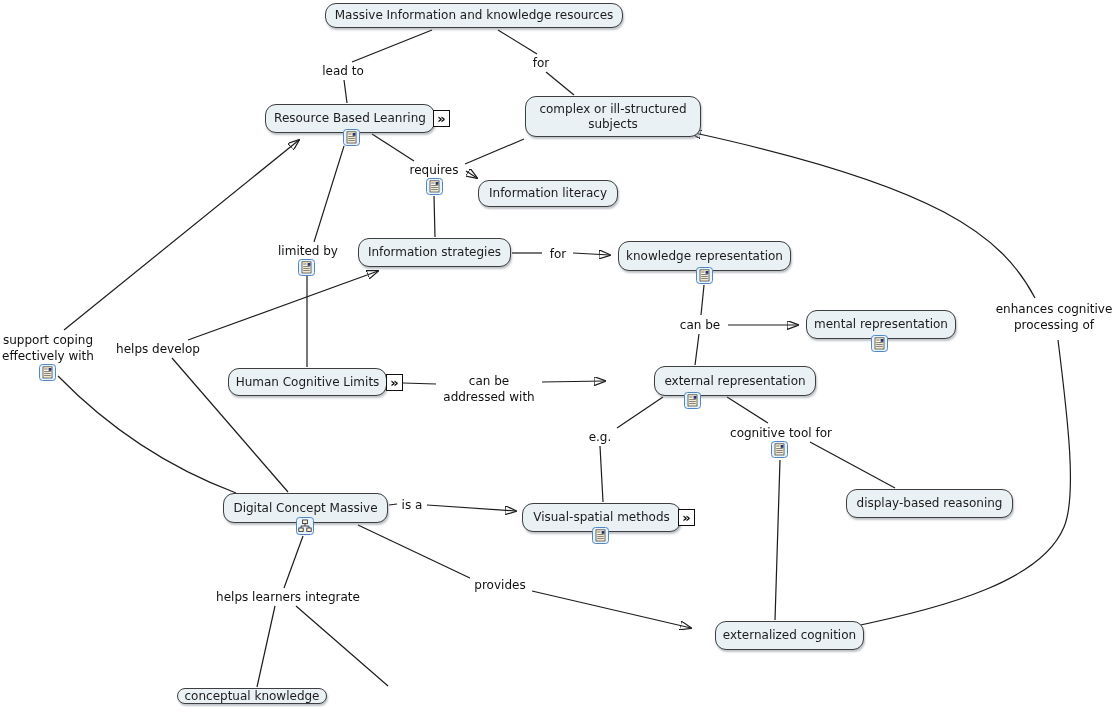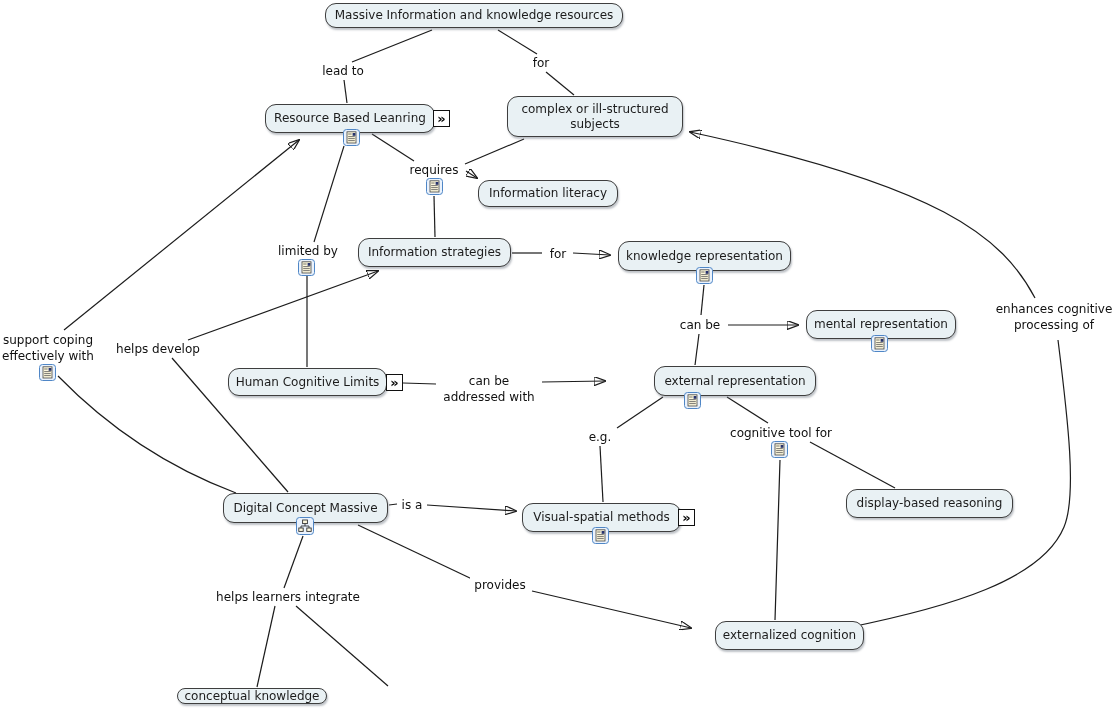--- a/index.html
+++ b/index.html
@@ -9,21 +9,21 @@
   }
   svg.edges { position:absolute; left:0; top:0; z-index:1; }
   svg.edges line, svg.edges path { stroke:#1c1c1c; stroke-width:1.2; fill:none; }
   .node {
     position:absolute; box-sizing:border-box; z-index:2;
     display:flex; align-items:center; justify-content:center; text-align:center;
     background:#e9f1f4; border:1px solid #3e3e3e; border-radius:11px;
     font-size:12px; color:#1c1c1c; line-height:1.25; padding:1px 8px;
     white-space:nowrap; box-shadow:1px 2px 2px rgba(110,120,130,.45);
   }
-  .node.multi { white-space:normal; }
+  .node.multi { white-space:normal;margin-left:18px; }
   .label {
     position:absolute; z-index:3; background:#ffffff; text-align:center;
     font-size:12px; color:#101010; line-height:16px; white-space:nowrap;
   }
   .label.multi { white-space:normal; }
   .res-icon, .cmap-icon {
     position:absolute; z-index:4; width:17px; height:17px; line-height:0; cursor:pointer;
   }
   .cmap-icon { width:18px; height:18px; }
   .chev {

